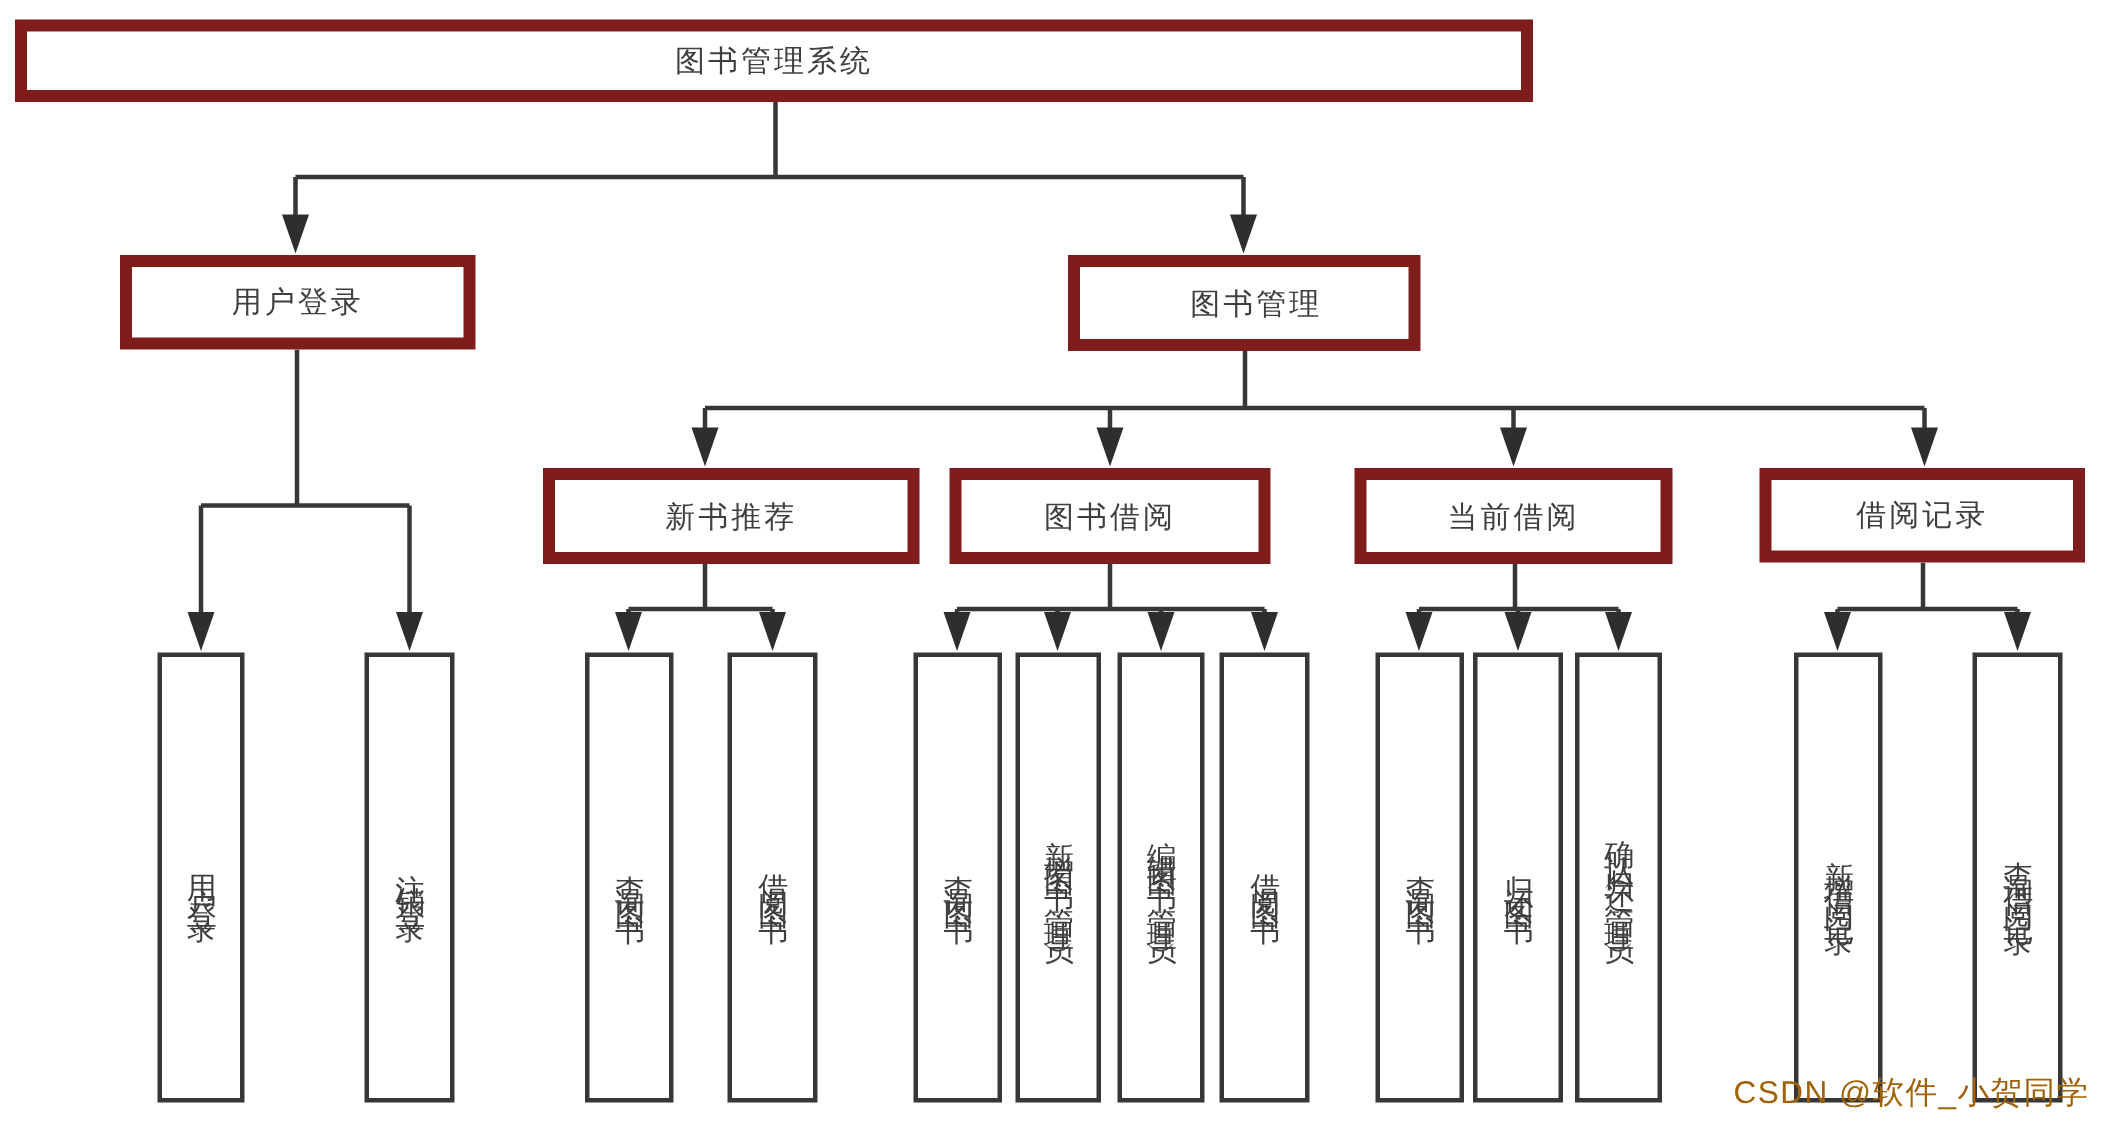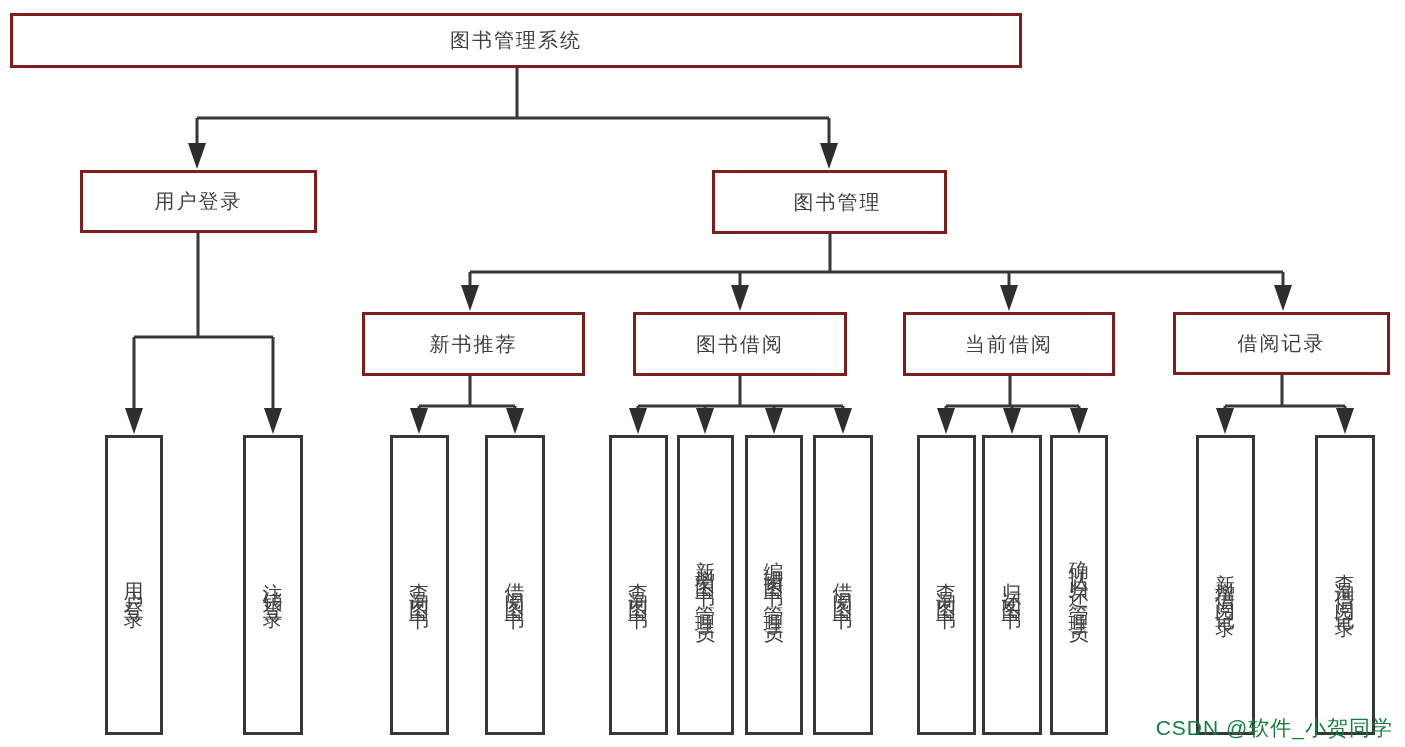--- a/index.html
+++ b/index.html
@@ -9,21 +9,21 @@
     background:#ffffff;
     overflow:hidden;
     font-family:"Liberation Sans", sans-serif;
   }
   #wires { position:absolute; left:0; top:0; width:1405px; height:747px; }
   .ln { stroke:#373737; stroke-width:3; fill:none; }
   .ah { fill:#2e2e2e; stroke:none; }
   .hbox {
     position:absolute;
     box-sizing:border-box;
-    border:3px solid #7f1d1d;
+    border:8px solid #7f1d1d;
     background:#ffffff;
     display:flex; align-items:center; justify-content:center;
   }
   .hbox span {
     font-size:20px; color:#3f3f3f; letter-spacing:2px; white-space:nowrap;
   }
   .vbox {
     position:absolute;
     box-sizing:border-box;
     width:58px; height:300px; top:435px;
@@ -36,21 +36,21 @@
     text-orientation:upright;
     font-size:20px; color:#3f3f3f;
     letter-spacing:9px;
     white-space:nowrap;
     line-height:1;
   }
   .watermark {
     position:absolute;
     right:12px; bottom:5px;
     font-size:21px;
-    color:#15803d;
+    color:#a16207;
     letter-spacing:1px;
   }
 </style>
 </head>
 <body>
 
 <div id="canvas">
 
   <svg id="wires" viewBox="0 0 1405 747" xmlns="http://www.w3.org/2000/svg">
     <g>
@@ -99,21 +99,21 @@
     <span>图书管理系统</span>
   </div>
 
   <div class="hbox" style="left:80px;top:170px;width:237px;height:63px;">
     <span>用户登录</span>
   </div>
   <div class="hbox" style="left:712px;top:170px;width:235px;height:64px;padding-left:16px;">
     <span>图书管理</span>
   </div>
 
-  <div class="hbox" style="left:362px;top:312px;width:223px;height:64px;">
+  <div class="hbox" style="left:362px;top:312px;width:251px;height:64px;">
     <span>新书推荐</span>
   </div>
   <div class="hbox" style="left:903px;top:312px;width:212px;height:64px;">
     <span>当前借阅</span>
   </div>
   <div class="hbox" style="left:633px;top:312px;width:214px;height:64px;">
     <span>图书借阅</span>
   </div>
   <div class="hbox" style="left:1173px;top:312px;width:217px;height:63px;align-items:center;">
     <span>借阅记录</span>

